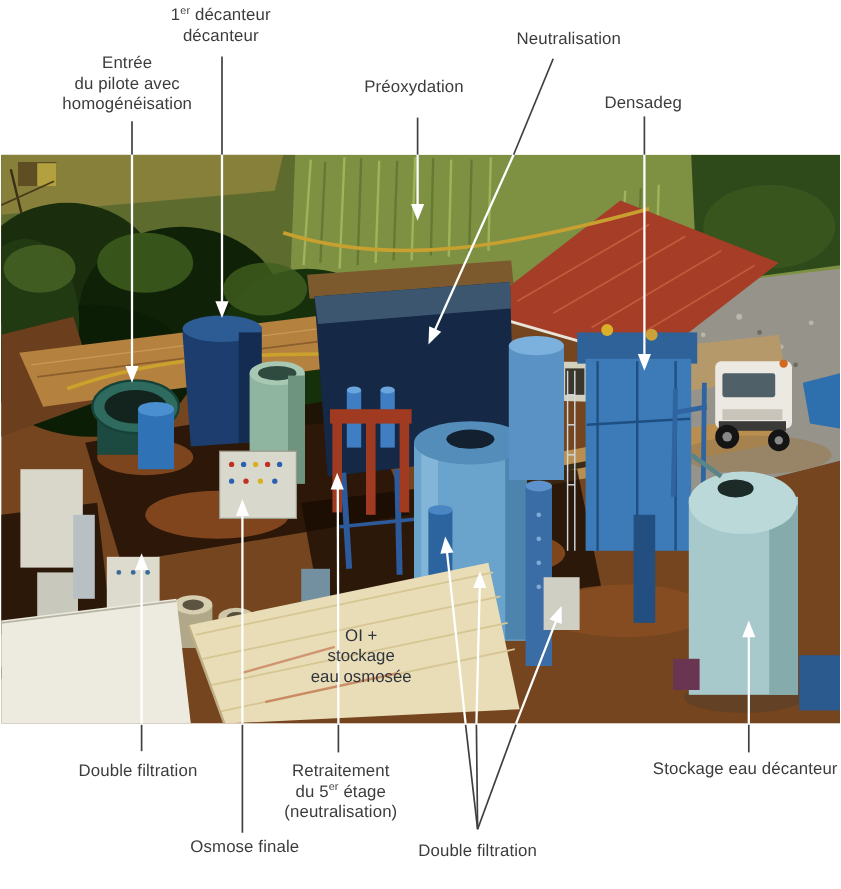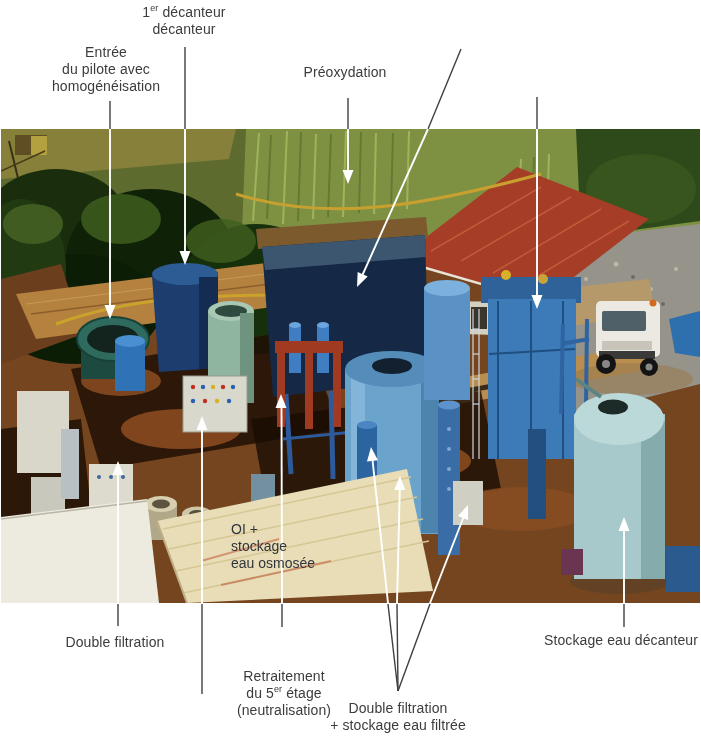--- a/index.html
+++ b/index.html
@@ -7,21 +7,21 @@
     position:relative;width:701px;height:741px;background:#ffffff;overflow:hidden;
     font-family:"Liberation Sans", sans-serif;
   }
   #art{position:absolute;left:0;top:0;width:701px;height:741px;display:block;}
   .callout{
     position:absolute;text-align:center;color:#3c3c3c;
     font-size:14px;line-height:17px;letter-spacing:0.1px;white-space:nowrap;
   }
   .callout sup{font-size:9px;line-height:0;vertical-align:super;}
   .photo-text{
-    position:absolute;color:#30343c;
+    position:absolute;text-align:center;color:#30343c;
     font-size:14px;line-height:17px;white-space:nowrap;
   }
 </style>
 </head>
 <body>
 
 <div id="figure">
 
   <svg id="art" viewBox="0 0 701 741" xmlns="http://www.w3.org/2000/svg">
     <defs>
@@ -370,45 +370,53 @@
     <span>1</span><sup>er</sup><span> décanteur</span><br>
     <span>décanteur</span>
   </div>
 
   <div class="callout" style="left:26px;top:44px;width:160px;">
     <span>Entrée</span><br>
     <span>du pilote avec</span><br>
     <span>homogénéisation</span>
   </div>
 
+  <div class="callout" style="left:394px;top:24px;width:160px;">
+    <span>Neutralisation</span>
+  </div>
 
   <div class="callout" style="left:265px;top:64px;width:160px;">
     <span>Préoxydation</span>
   </div>
 
+  <div class="callout" style="left:456px;top:77px;width:160px;">
+    <span>Densadeg</span>
+  </div>
 
   <div class="photo-text" style="left:231px;top:521px;width:140px;">
     <span>OI +</span><br>
     <span>stockage</span><br>
     <span>eau osmosée</span>
   </div>
 
   <div class="callout" style="left:35px;top:634px;width:160px;">
     <span>Double filtration</span>
   </div>
 
-  <div class="callout" style="left:204px;top:634px;width:160px;margin-top:34px;">
+  <div class="callout" style="left:204px;top:634px;width:160px;">
     <span>Retraitement</span><br>
     <span>du 5</span><sup>er</sup><span> étage</span><br>
     <span>(neutralisation)</span>
   </div>
 
+  <div class="callout" style="left:124px;top:697px;width:160px;">
+    <span>Osmose finale</span>
+  </div>
 
   <div class="callout" style="left:298px;top:700px;width:200px;">
     <span>Double filtration</span><br>
-    <span>+ stockage eau filtrée</span>
   </div>
 
   <div class="callout" style="left:536px;top:632px;width:170px;">
     <span>Stockage eau décanteur</span>
   </div>
 
 </div>
 
 </body></html>

